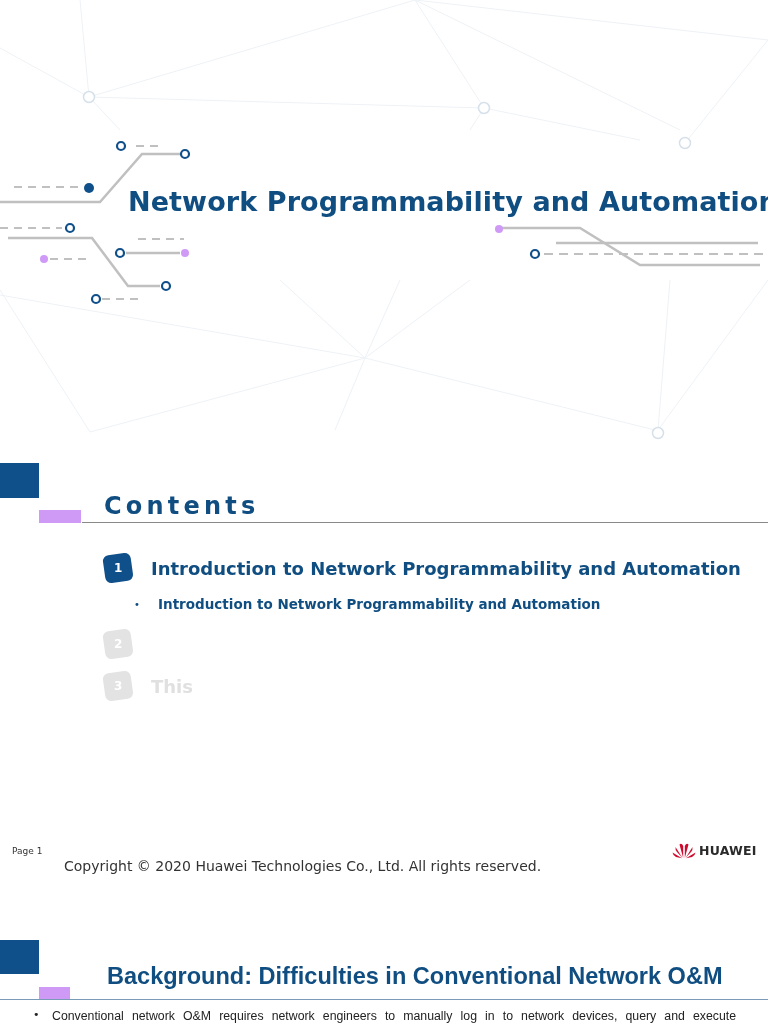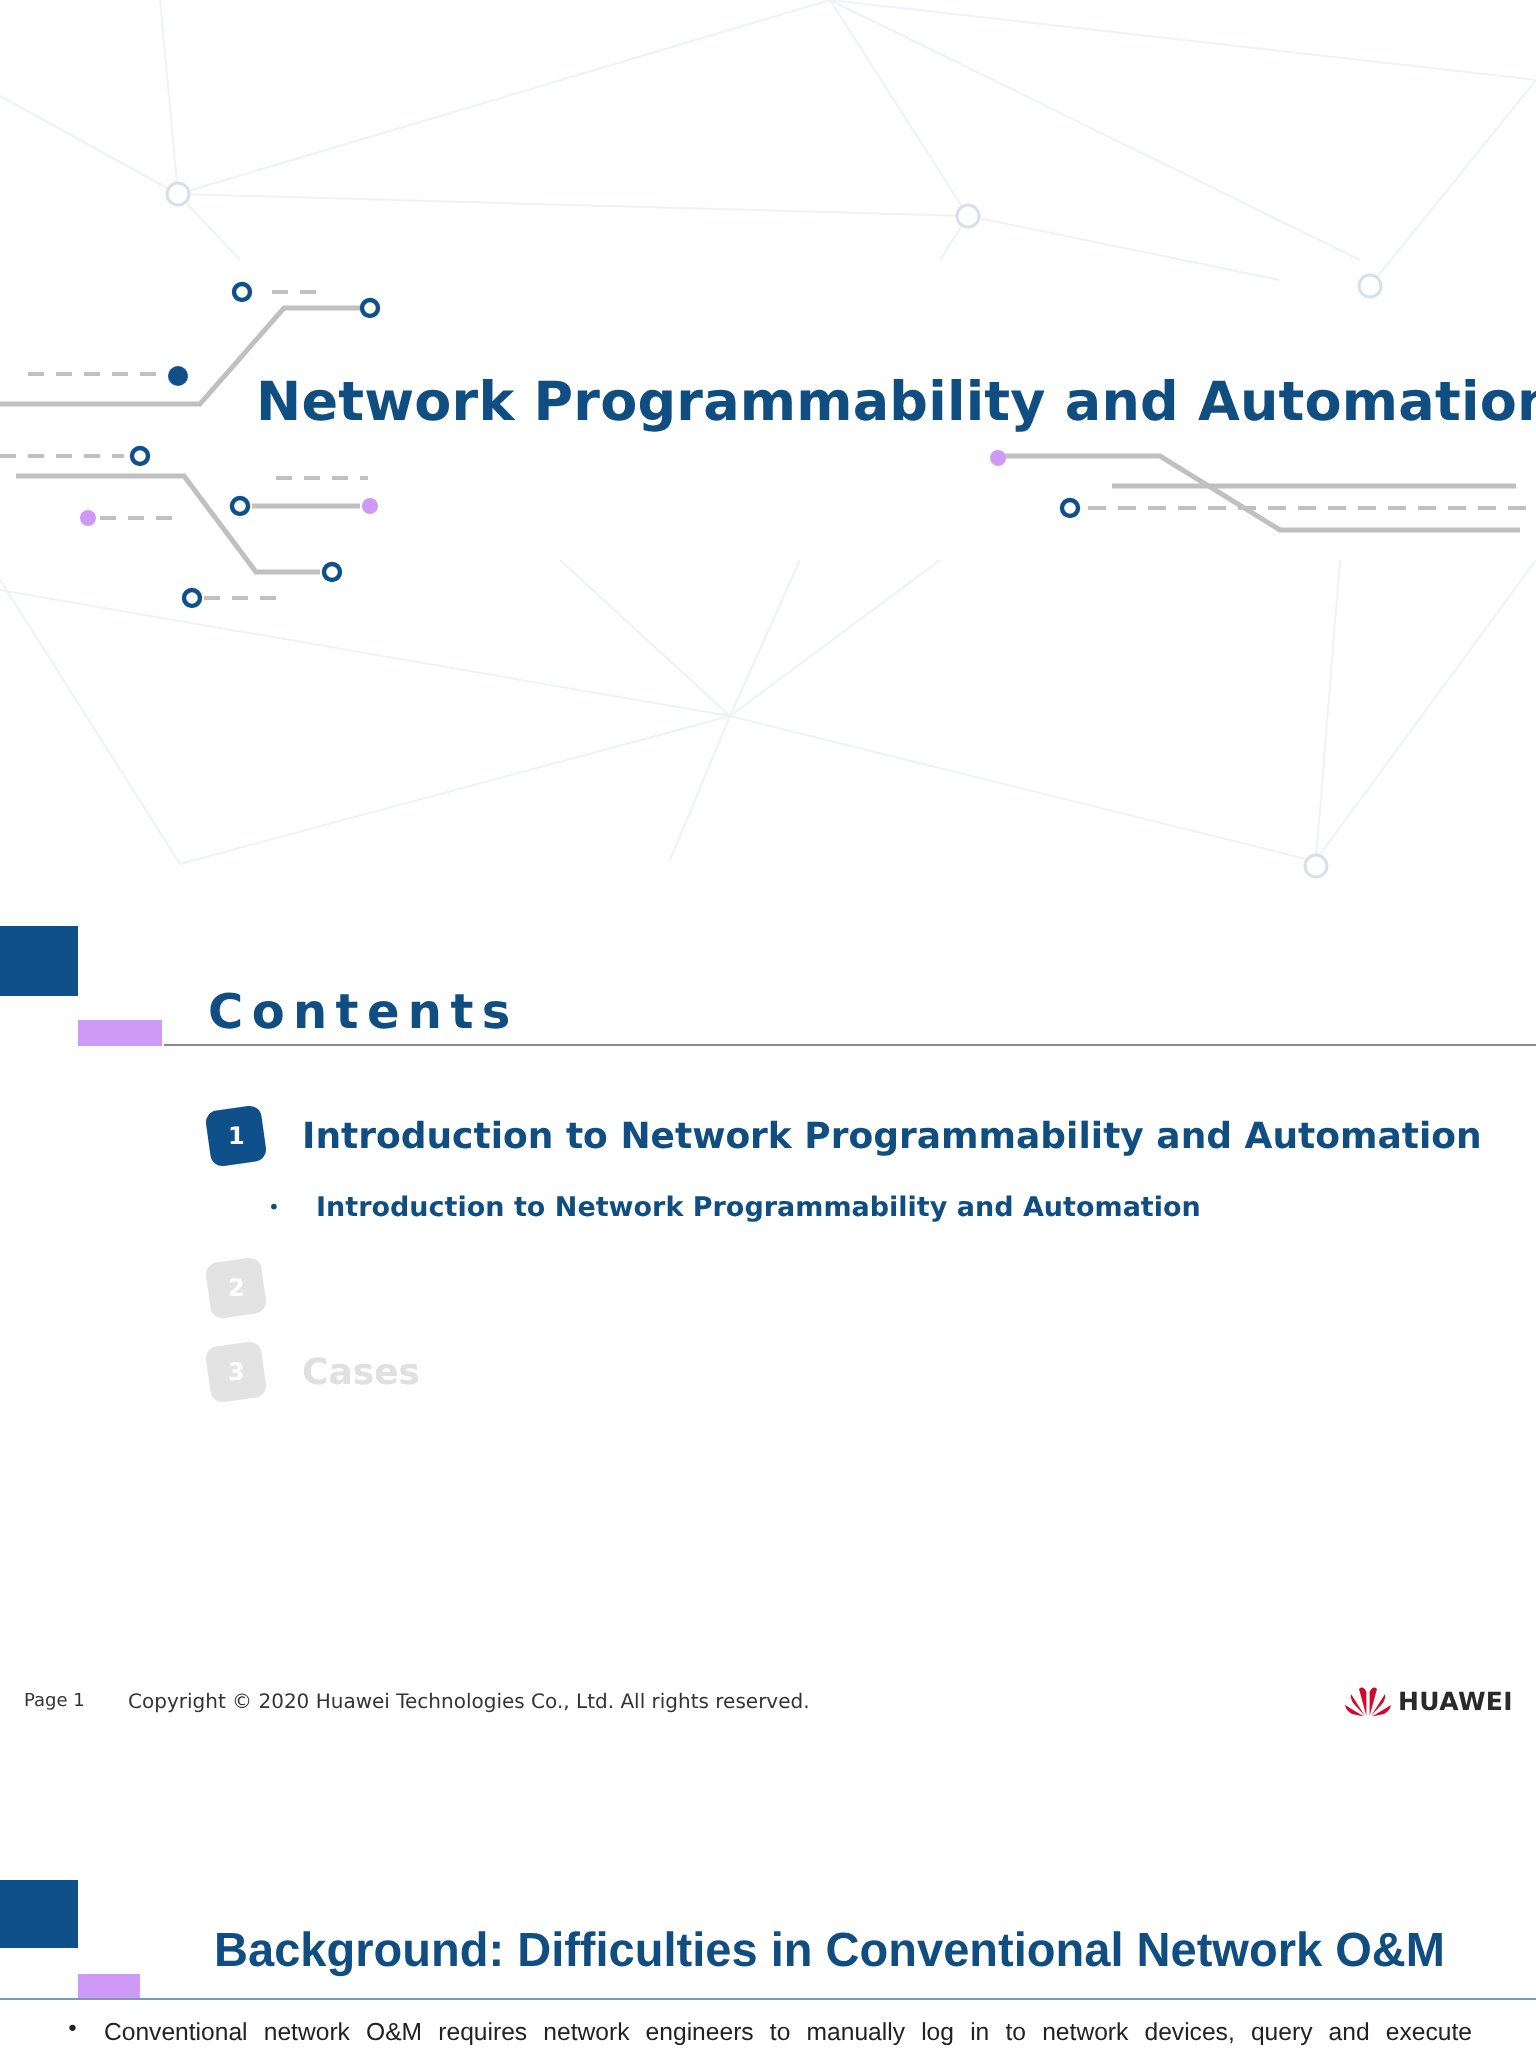--- a/index.html
+++ b/index.html
@@ -41,21 +41,21 @@
   .toc-num.inactive { background: #e3e3e3; }
   .toc-label { font-size: 18px; font-weight: bold; white-space: nowrap; }
   .toc-label.active { color: #104e82; }
   .toc-label.inactive { color: #e0e0e0; }
 
   .toc-sub { position: absolute; left: 134px; top: 156px; display: flex; align-items: center; }
   .toc-sub .bullet { font-size: 10px; color: #104e82; width: 24px; }
   .toc-sub .label { font-size: 13.5px; font-weight: bold; color: #104e82; white-space: nowrap; }
 
   .footer-page { position: absolute; left: 12px; top: 406px; font-size: 9px; color: #333; }
-  .footer-copy { position: absolute; left: 64px; top: 406px; font-size: 10px; color: #333; white-space: nowrap; }
+  .footer-copy { position: absolute; left: 64px; top: 418px; font-size: 14px; color: #333; white-space: nowrap; }
   .logo { position: absolute; left: 672px; top: 402px; display: flex; align-items: center; }
   .logo-text { font-size: 12.5px; font-weight: bold; color: #2a2a2a; margin-left: 3px; letter-spacing: 0.2px; }
 
   .bg-title {
     position: absolute; left: 107px; top: 38px;
     font-size: 24px; font-weight: bold; color: #104e82; white-space: nowrap;
     font-family: "Liberation Sans", sans-serif; transform: scaleX(0.98); transform-origin: left;
   }
   .bg-rule { position: absolute; left: 0; top: 75px; width: 768px; height: 1px; background: #7a9bb8; }
   .bg-bullet { position: absolute; left: 33px; top: 84px; font-size: 11px; color: #222; }
@@ -163,21 +163,21 @@
   <div class="toc-item" style="top:190px;">
     <div class="toc-num inactive">
         <span>2</span>
       </div>
   </div>
 
   <div class="toc-item" style="top:232px;">
     <div class="toc-num inactive">
         <span>3</span>
       </div>
-    <div class="toc-label inactive">Cases</div>
+    <div class="toc-label inactive">This</div>
   </div>
 
   <div class="footer-page">Page 1</div>
   <div class="footer-copy">Copyright © 2020 Huawei Technologies Co., Ltd. All rights reserved.</div>
   <div class="logo">
     <svg width="24" height="17" viewBox="0 0 24 17">
       <g fill="#cf0a2c">
         <path d="M11.2 16 L7.5 2.5 Q9.5 0.5 11.2 4 Z"></path>
         <path d="M12.8 16 L16.5 2.5 Q14.5 0.5 12.8 4 Z"></path>
         <path d="M10.5 16 L3.5 5 Q3 7.5 5 10 Z"></path>

